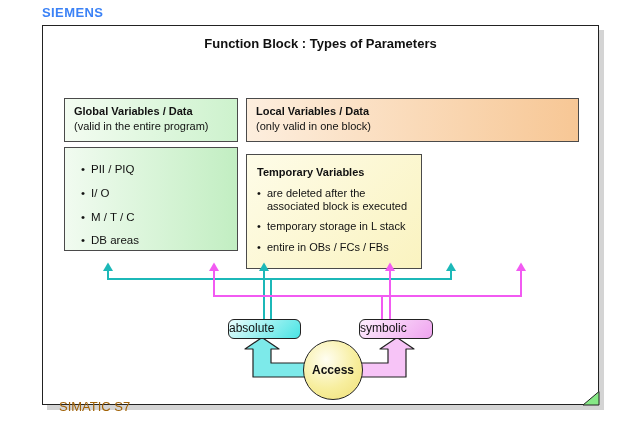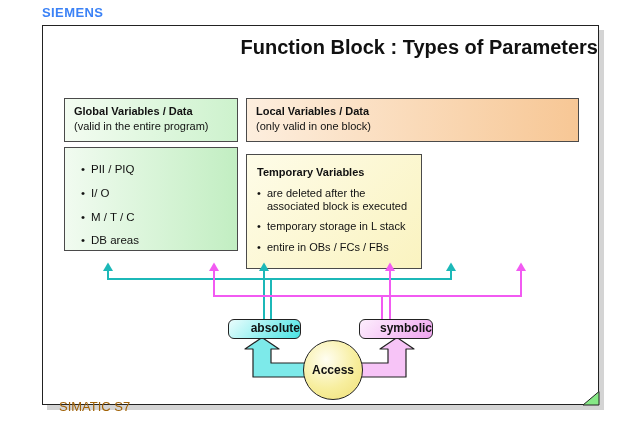--- a/index.html
+++ b/index.html
@@ -16,21 +16,21 @@
     position:absolute; left:42px; top:399px;
     font-size:13px; color:#a16207;margin-left:17px;
   }
   .slide {
     position:absolute; left:42px; top:25px; width:557px; height:380px;
     background:#fff; border:1px solid #222;
     box-shadow:5px 5px 0 0 #d4d4d4;
   }
   .slide-title {
     position:absolute; left:0; top:10px; width:100%;
-    text-align:right; font-size:20px; font-weight:700;
+    text-align:center; font-size:13px; font-weight:700;
   }
   .box { position:absolute; border:1px solid #4a4a4a; font-size:11px; }
   .header-global {
     left:21px; top:72px; width:174px; height:44px;
     background:linear-gradient(90deg,#f3fcf1 0%,#cdf2cd 100%);
     padding:6px 8px 0 9px;
   }
   .header-local {
     left:203px; top:72px; width:333px; height:44px;
     background:linear-gradient(90deg,#fdeede 0%,#f7c795 100%);
@@ -56,21 +56,21 @@
   li { position:relative; padding-left:10px; line-height:1.2; }
   li::before { content:"\2022"; position:absolute; left:0; top:0; }
   .content-global li { margin-bottom:10px; font-size:11.5px; }
   .content-temp li, .content-static li { margin-bottom:7px; }
   .content-temp .box-title, .content-static .box-title { margin-bottom:9px; }
   .u { text-decoration:underline; }
   .overlay { position:absolute; left:0; top:0; width:557px; height:380px; }
   .pill {
     position:absolute; top:293px; height:20px;
     border:1.2px solid #222; border-radius:6px;
-    font-size:12px; text-align:right; line-height:17px;font-weight:bold;
+    font-size:12px; text-align:left; line-height:17px;
   }
   .pill-absolute {
     left:185px; width:73px;
     background:linear-gradient(135deg,#eafdfd 0%,#49e4e4 100%);
   }
   .pill-symbolic {
     left:316px; width:74px;
     background:linear-gradient(135deg,#fdeefd 0%,#efa4ef 100%);
   }
   .access {

